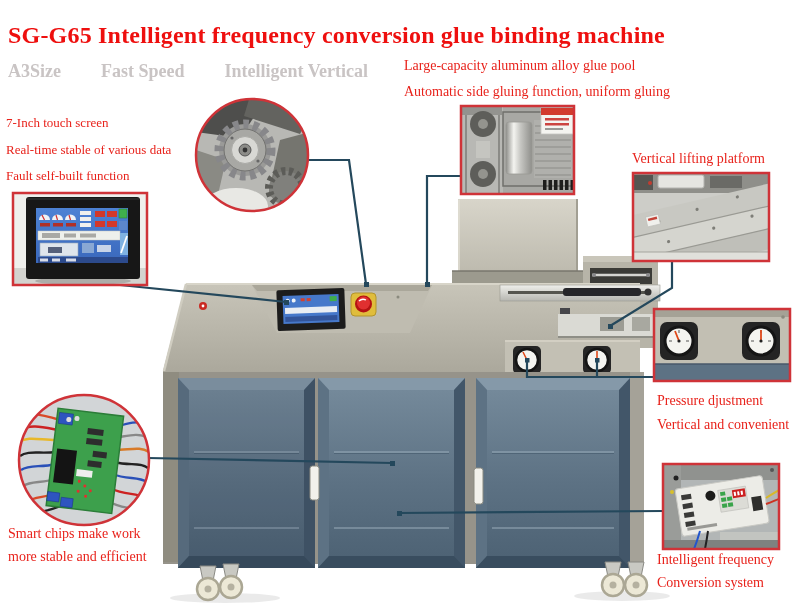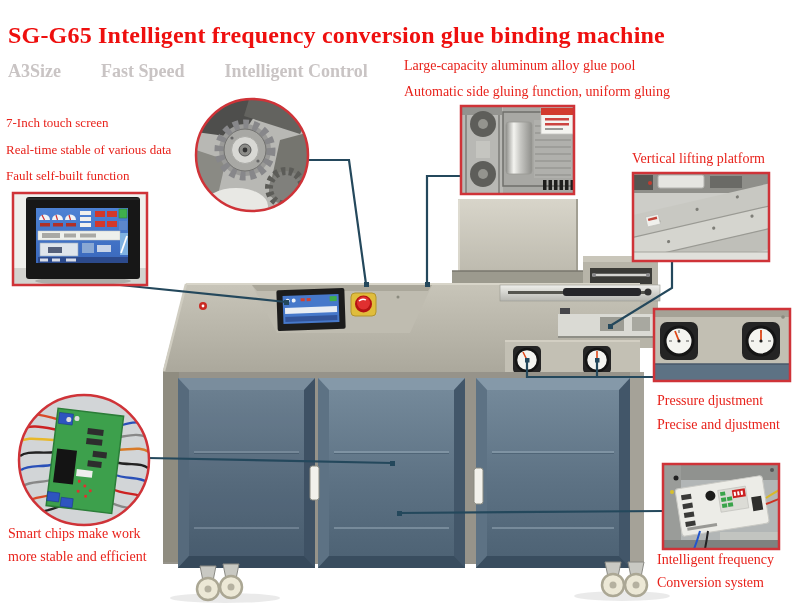--- a/index.html
+++ b/index.html
@@ -504,42 +504,42 @@
       </g>
       <rect x="663" y="464" width="116" height="85" fill="none" stroke="#cf3338" stroke-width="2.5"></rect>
     </g>
   </svg>
 
   <h1 class="txt title">SG-G65 Intelligent frequency conversion glue binding machine</h1>
 
   <div class="txt features">
     <span>A3Size</span>
     <span>Fast Speed</span>
-    <span>Intelligent Control</span>
+    <span>Intelligent Vertical</span>
   </div>
 
   <div class="co" id="co-glue">
     <div>Large-capacity aluminum alloy glue pool</div>
     <div>Automatic side gluing function, uniform gluing</div>
   </div>
 
   <div class="co" id="co-touch">
     <div>7-Inch touch screen</div>
     <div>Real-time stable of various data</div>
     <div>Fault self-built function</div>
   </div>
 
 
   <div class="co" id="co-lift">
     <div>Vertical lifting platform</div>
   </div>
 
   <div class="co" id="co-press">
     <div>Pressure djustment</div>
-    <div>Precise and djustment</div>
+    <div>Vertical and convenient</div>
   </div>
 
   <div class="co" id="co-chips">
     <div>Smart chips make work</div>
     <div>more stable and efficient</div>
   </div>
 
   <div class="co" id="co-freq">
     <div>Intelligent frequency</div>
     <div>Conversion system</div>

